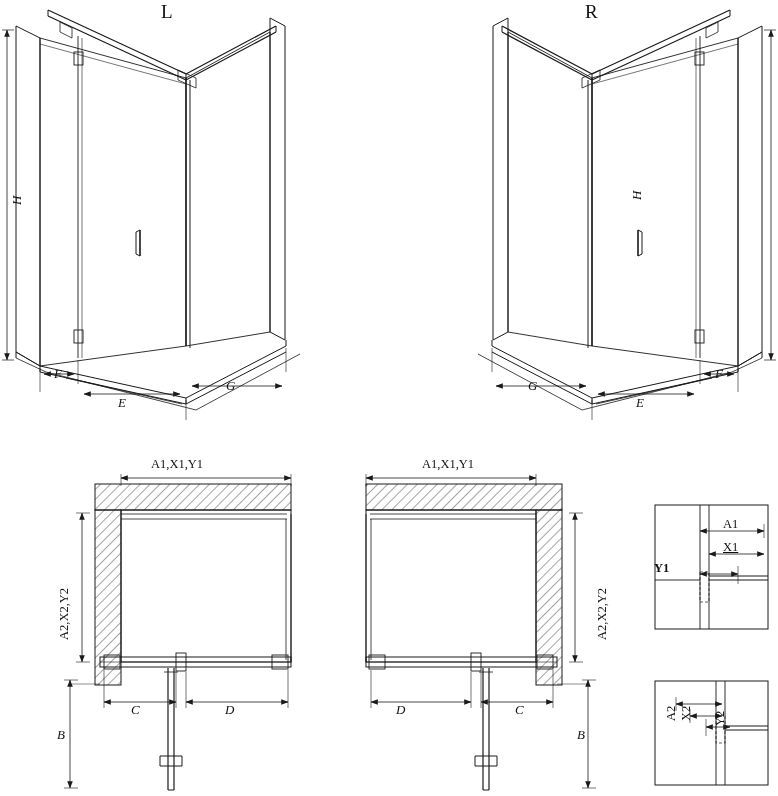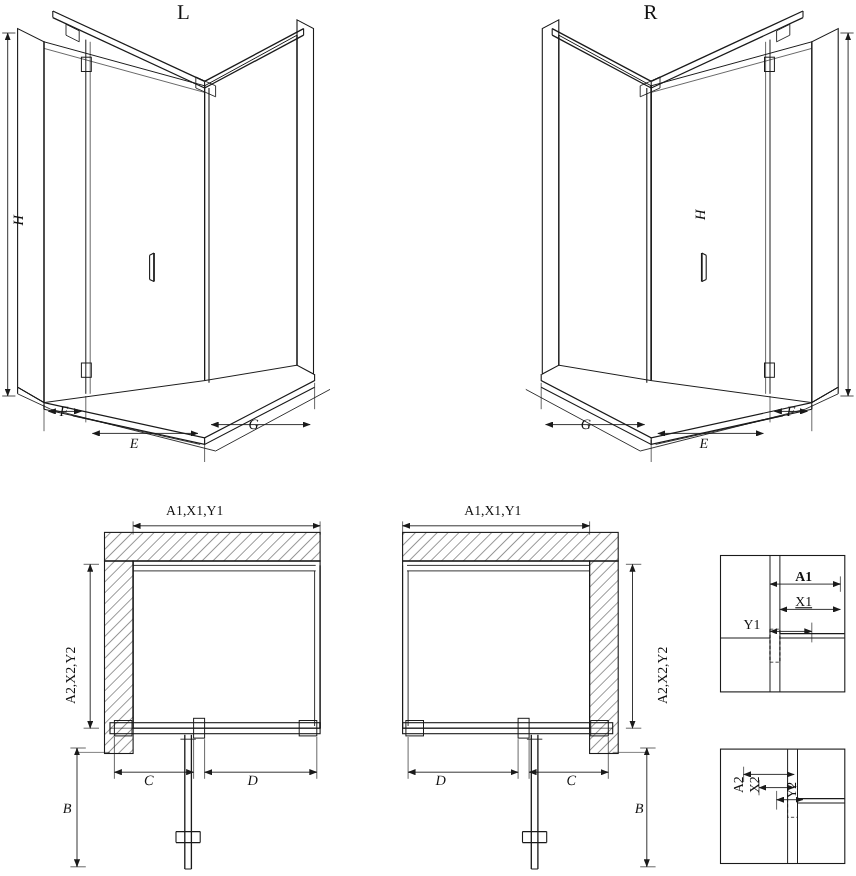--- a/index.html
+++ b/index.html
@@ -358,21 +358,21 @@
   <div class="lbl" style="left:131px; top:703px;">C</div>
   <div class="lbl" style="left:225px; top:703px;">D</div>
   <div class="lbl" style="left:57px; top:728px;">B</div>
 
   <div class="lbl plain" style="left:422px; top:458px;">A1,X1,Y1</div>
   <div class="lbl plain rot" style="left:596px; top:640px;">A2,X2,Y2</div>
   <div class="lbl" style="left:396px; top:703px;">D</div>
   <div class="lbl" style="left:515px; top:703px;">C</div>
   <div class="lbl" style="left:577px; top:728px;">B</div>
 
-  <div class="lbl plain" style="left:723px; top:518px;font-weight:bold;">A1</div>
+  <div class="lbl plain" style="left:723px; top:518px;">A1</div>
   <div class="lbl plain" style="left:723px; top:541px;text-decoration:underline;">X1</div>
-  <div class="lbl plain" style="left:676px; top:562px;">Y1</div>
+  <div class="lbl plain" style="left:654px; top:562px;font-weight:bold;">Y1</div>
 
   <div class="lbl plain rot" style="left:665px; top:721px;">A2</div>
   <div class="lbl plain rot" style="left:680px; top:721px;">X2</div>
   <div class="lbl plain rot" style="left:714px; top:726px;">Y2</div>
 
 </div>
 
 </body></html>

